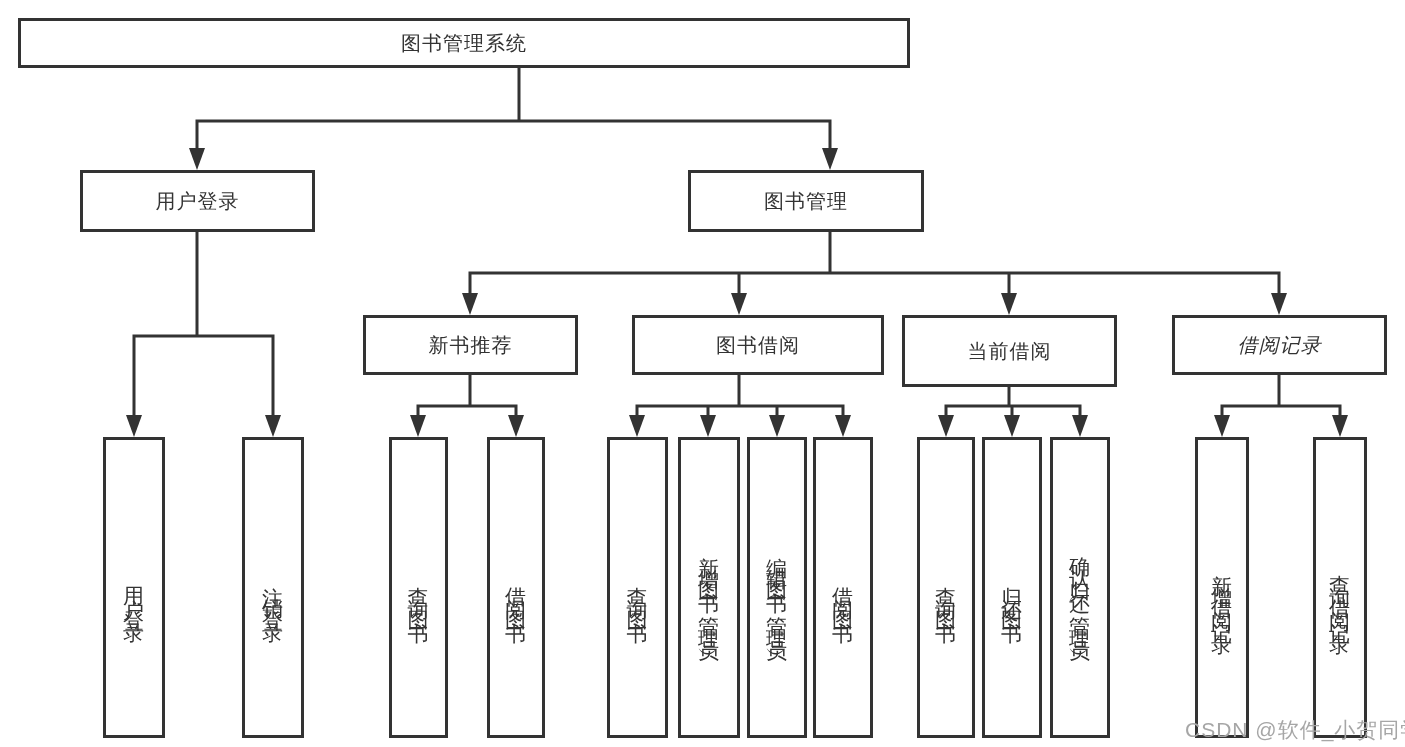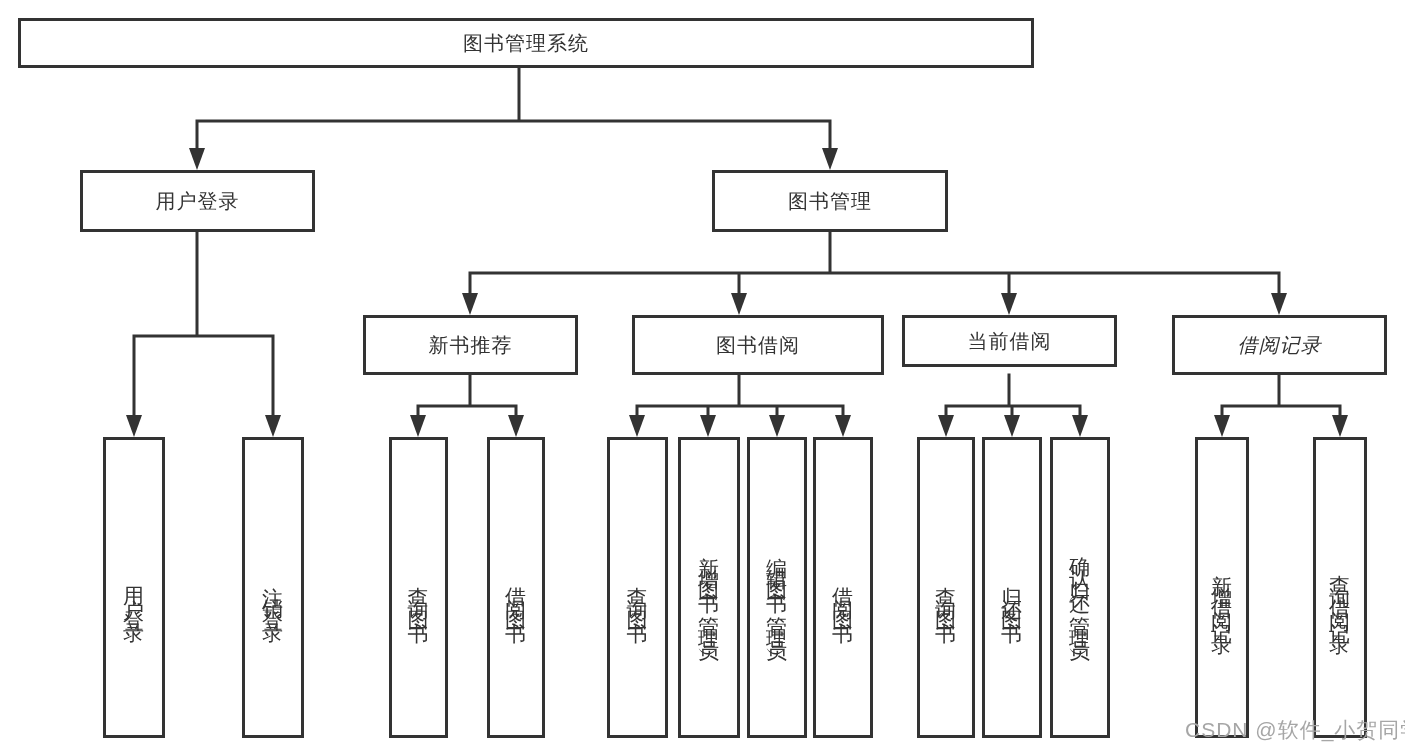--- a/index.html
+++ b/index.html
@@ -102,38 +102,38 @@
       <polygon points="769,415 785,415 777,437"></polygon>
       <polygon points="835,415 851,415 843,437"></polygon>
       <polygon points="938,415 954,415 946,437"></polygon>
       <polygon points="1004,415 1020,415 1012,437"></polygon>
       <polygon points="1072,415 1088,415 1080,437"></polygon>
       <polygon points="1214,415 1230,415 1222,437"></polygon>
       <polygon points="1332,415 1348,415 1340,437"></polygon>
     </g>
   </svg>
 
-  <div class="box" style="left:18px; top:18px; width:1016px; height:50px;">
+  <div class="box" style="left:18px; top:18px; width:892px; height:50px;">
     <span class="hlabel">图书管理系统</span>
   </div>
 
   <div class="box" style="left:80px; top:170px; width:235px; height:62px;">
     <span class="hlabel">用户登录</span>
   </div>
-  <div class="box" style="left:712px; top:170px; width:236px; height:62px;">
+  <div class="box" style="left:688px; top:170px; width:236px; height:62px;">
     <span class="hlabel">图书管理</span>
   </div>
 
   <div class="box" style="left:363px; top:315px; width:215px; height:60px;text-align:right;">
     <span class="hlabel">新书推荐</span>
   </div>
   <div class="box" style="left:632px; top:315px; width:252px; height:60px;">
     <span class="hlabel">图书借阅</span>
   </div>
-  <div class="box" style="left:902px; top:315px; width:215px; height:52px;">
+  <div class="box" style="left:902px; top:315px; width:215px; height:72px;">
     <span class="hlabel">当前借阅</span>
   </div>
   <div class="box" style="left:1172px; top:315px; width:215px; height:60px;font-style:italic;">
     <span class="hlabel">借阅记录</span>
   </div>
 
   <div class="box vbox" style="left:103px; width:62px;">
     <span class="vlabel">用户登录</span>
   </div>
   <div class="box vbox" style="left:242px; width:62px;">

